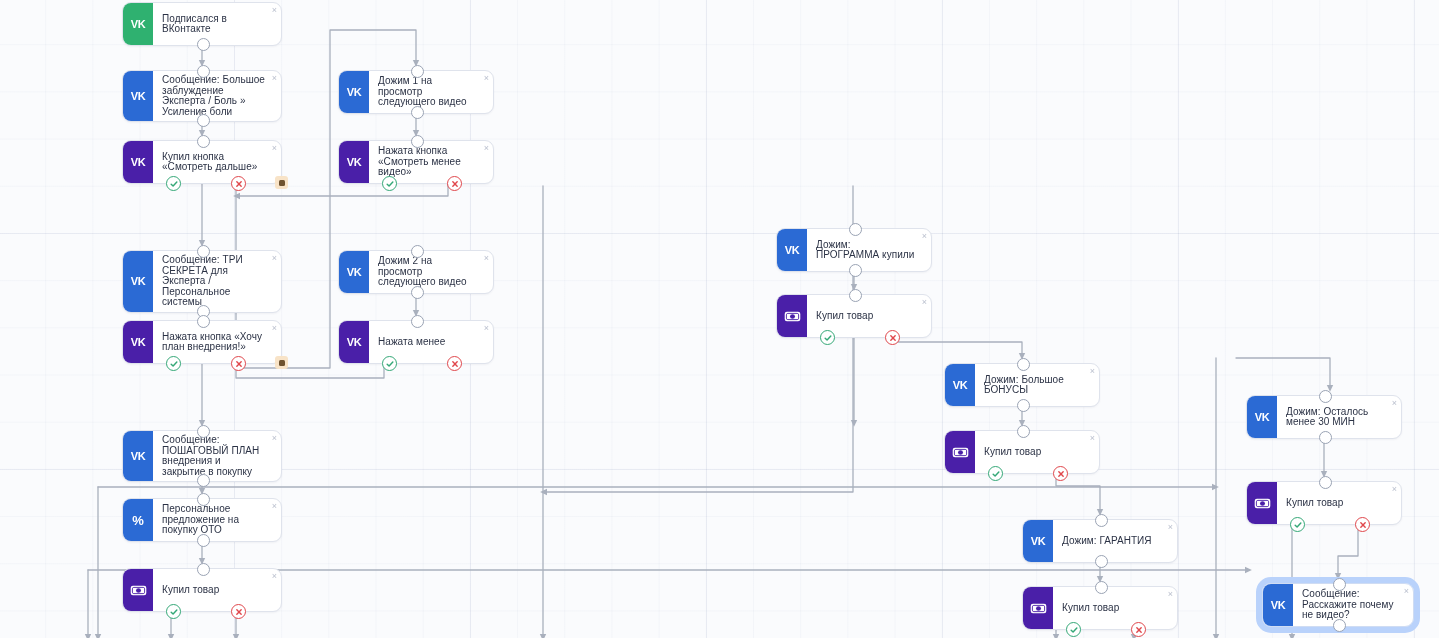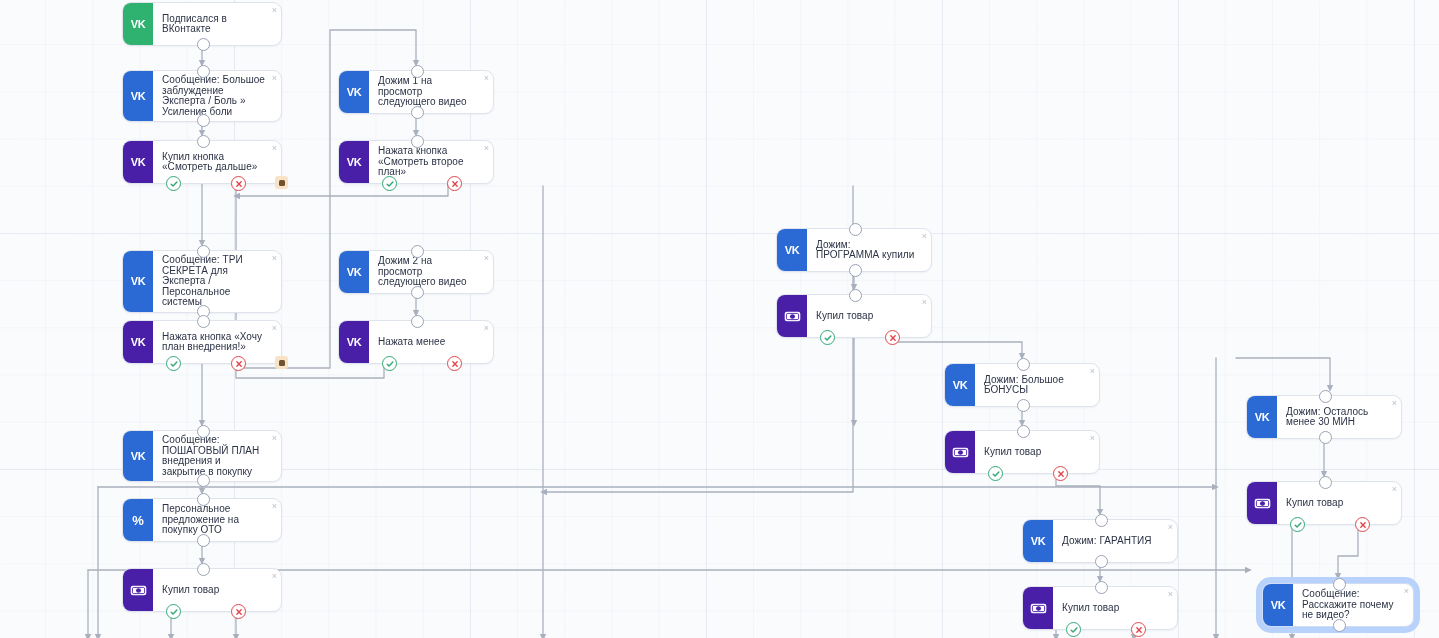--- a/index.html
+++ b/index.html
@@ -195,21 +195,21 @@
           <div class="close">×</div>
         </div>
         <div class="port top"></div>
         <div class="port bot"></div>
       </div>
       <div class="node" style="left: 338px; top: 140px; width: 156px; min-height: 34px;">
         <div class="ico purple">
           <span class="vk">VK</span>
         </div>
         <div class="body">
-          <div class="label">Нажата кнопка «Смотреть второе план»</div>
+          <div class="label">Нажата кнопка «Смотреть менее видео»</div>
           <div class="close">×</div>
         </div>
         <div class="port top"></div>
         <div class="badge ok" style="left: 43px;">
           <svg width="10" height="10" viewBox="0 0 12 12">
             <path d="M2.6,6.2 L4.9,8.5 L9.4,3.6" fill="none" stroke="#34a877" stroke-width="1.7" stroke-linecap="round" stroke-linejoin="round"></path>
           </svg>
         </div>
         <div class="badge no" style="left: 108px;">
           <svg width="10" height="10" viewBox="0 0 12 12">

